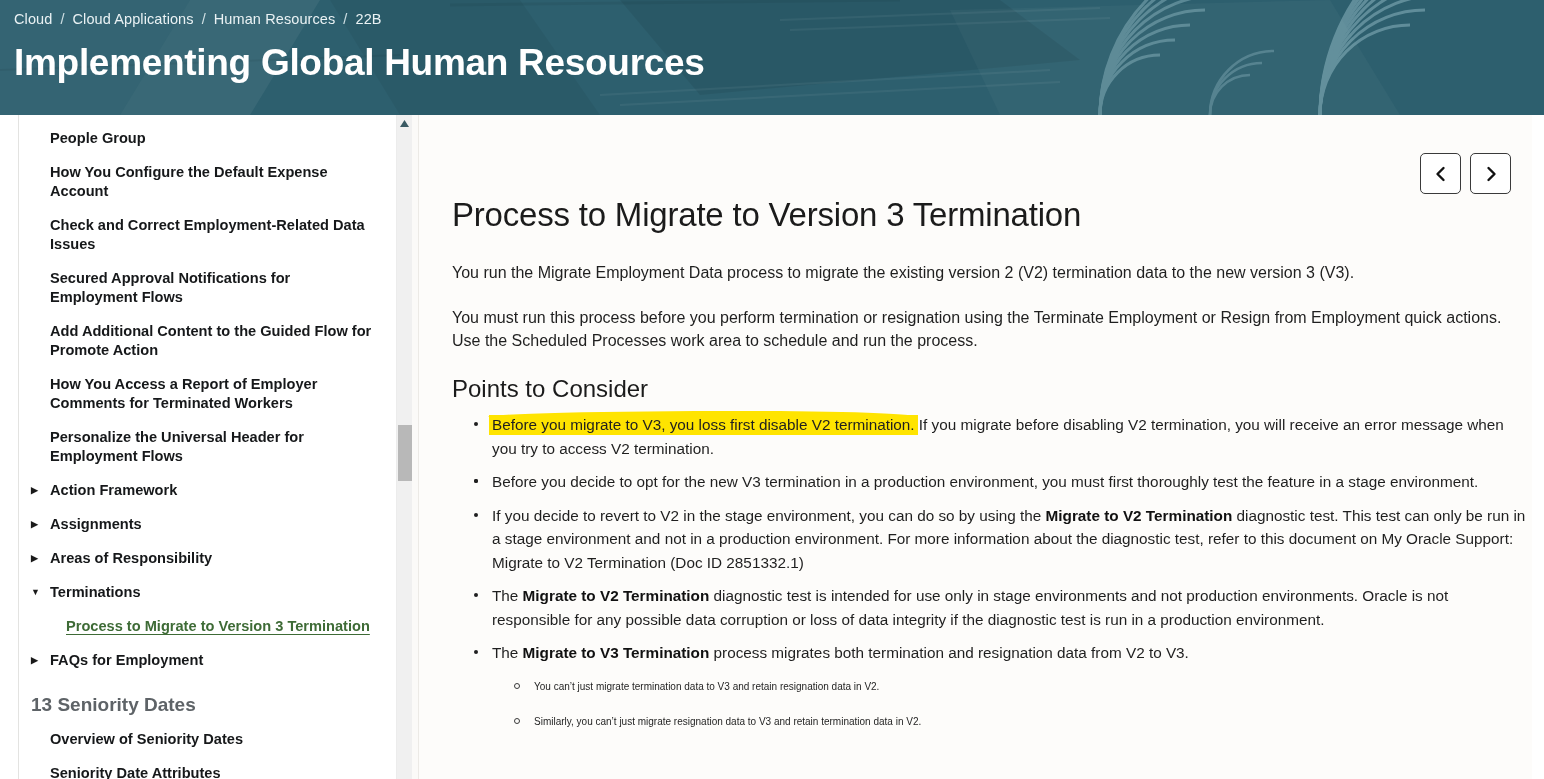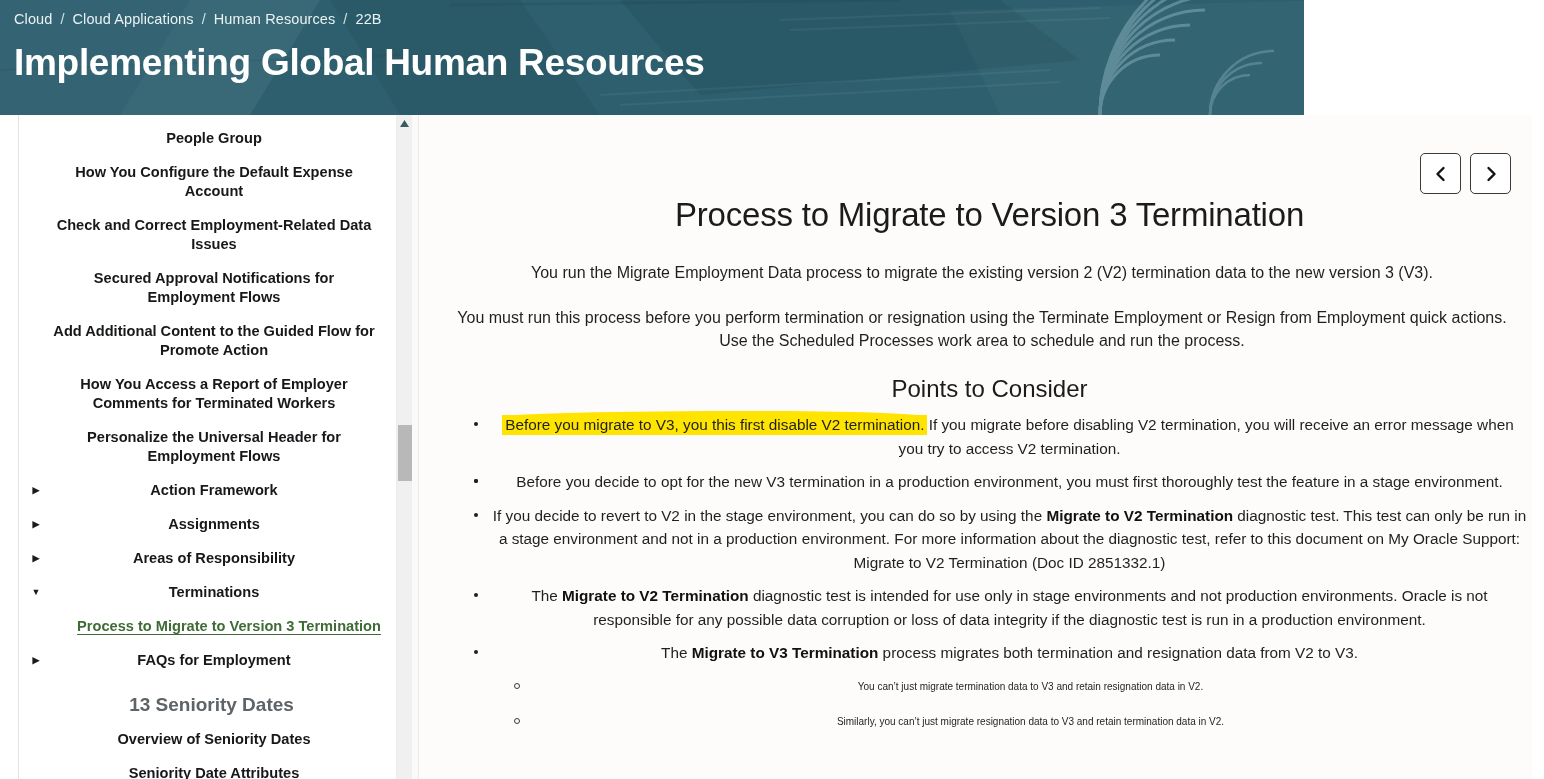--- a/index.html
+++ b/index.html
@@ -7,21 +7,21 @@
     margin: 0; padding: 0;
     width: 1544px; height: 779px;
     overflow: hidden;
     background: #ffffff;
     font-family: "Liberation Sans", sans-serif;
   }
 
   
   #header {
     position: relative;
-    width: 1304px; height: 115px;
+    width: 1544px; height: 115px;
     background: #2d5f6e;
     overflow: hidden;
   }
   #header-texture {
     position: absolute; inset: 0;
     pointer-events: none;
   }
   #breadcrumb {
     position: absolute; left: 14px; top: 11px;
     display: flex; align-items: center;
@@ -39,21 +39,20 @@
     white-space: nowrap;
     z-index: 4;
   }
 
   
   #body-area {
     position: relative;
     width: 1532px; height: 664px;
     background: #a21caf;
     display: flex;
-    text-align: center;
   }
 
   
   #sidebar-wrap {
     position: relative;
     width: 418px; height: 664px;
     background: #ffffff;
     flex: 0 0 418px;
   }
   #sidebar-divider {
@@ -408,21 +407,21 @@
 
       <p class="para">You run the Migrate Employment Data process to migrate the existing version 2 (V2) termination data to the new version 3 (V3).</p>
       <p class="para">You must run this process before you perform termination or resignation using the Terminate Employment or Resign from Employment quick actions. Use the Scheduled Processes work area to schedule and run the process.</p>
 
       <h2 id="pts-heading">Points to Consider</h2>
 
       <ul class="pts">
 
         <li>
           <span class="bullet"></span>
-          <span class="hl">Before you migrate to V3, you this first disable V2 termination.</span><span> If you migrate before disabling V2 termination, you will receive an error message when you try to access V2 termination.</span>
+          <span class="hl">Before you migrate to V3, you loss first disable V2 termination.</span><span> If you migrate before disabling V2 termination, you will receive an error message when you try to access V2 termination.</span>
         </li>
 
         <li>
           <span class="bullet"></span>
         </li>
 
         <li>
           <span class="bullet"></span>
           <span>Before you decide to opt for the new V3 termination in a production environment, you must first thoroughly test the feature in a stage environment.</span>
         </li>

